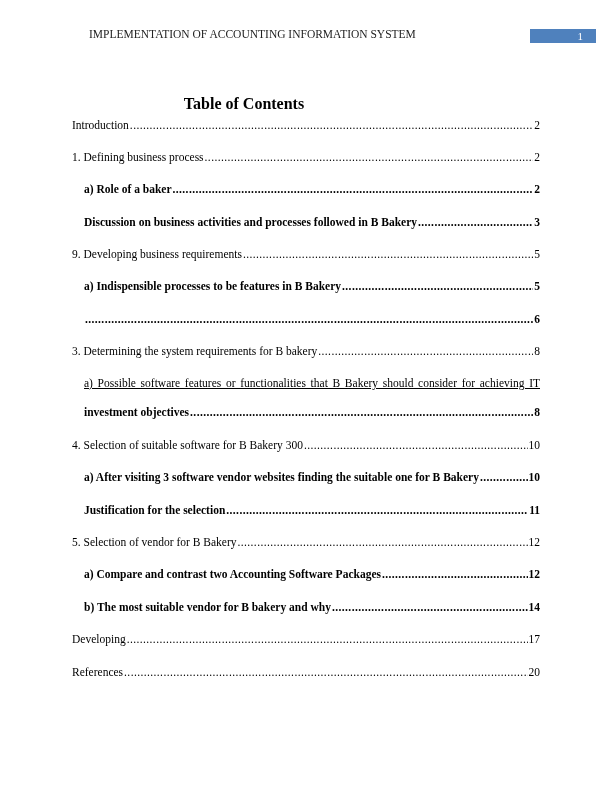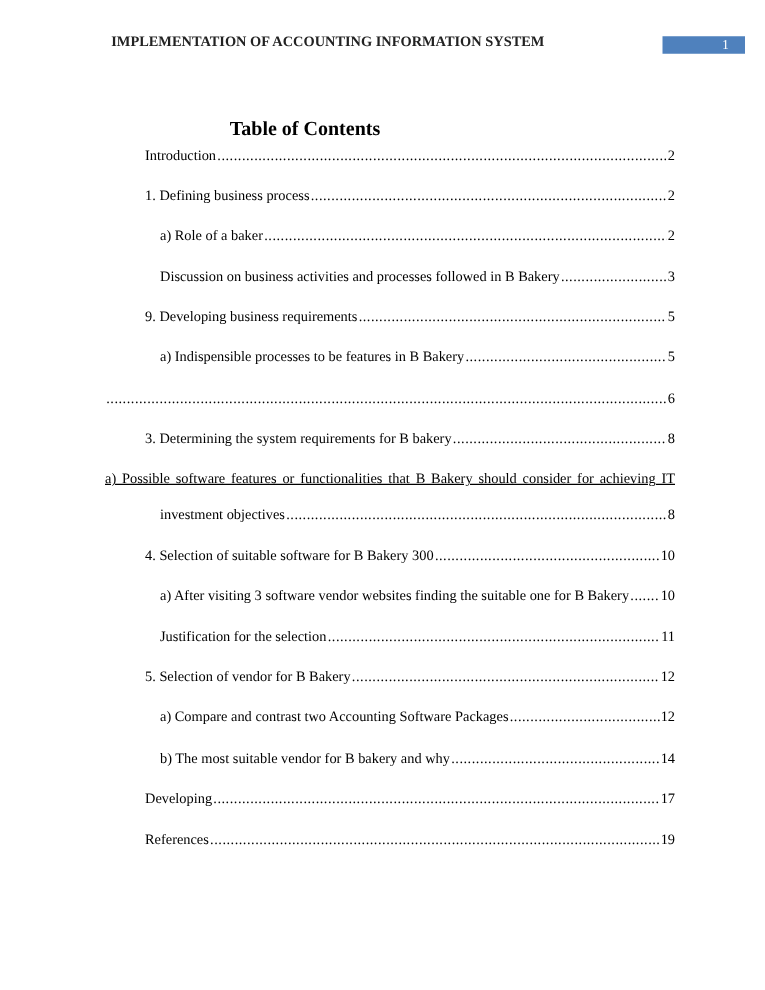--- a/index.html
+++ b/index.html
@@ -16,21 +16,20 @@
       color: #000000;
     }
     .header {
       position: absolute;
       top: 28px;
       left: 89px;
       font-size: 11.5px;
       letter-spacing: 0px;
       color: #222222;
       white-space: nowrap;
-      font-weight: bold;
     }
     .page-num-box {
       position: absolute;
       top: 29px;
       left: 530px;
       width: 66px;
       height: 14px;
       background: #4f81bd;
       color: #ffffff;
       font-size: 11px;
@@ -62,24 +61,24 @@
       font-size: 11.5px;
       line-height: 16px;
       display: flex;
       align-items: baseline;
       white-space: nowrap;
       cursor: pointer;
     }
     .toc-entry.indent {
       left: 12px;
       width: 456px;
+      font-weight: bold;
     }
     .toc-entry .label {
       flex: 0 0 auto;
-      margin-left: 44px;
     }
     .toc-entry .leader {
       flex: 1 1 auto;
       overflow: hidden;
       margin: 0 1px;
       letter-spacing: 0.4px;
     }
     .toc-entry .leader::before {
       content: "................................................................................................................................................................................................................................................";
     }
@@ -205,16 +204,16 @@
 
   <div class="toc-entry" style="top:514px">
     <span class="label">Developing</span>
     <span class="leader"></span>
     <span class="page">17</span>
   </div>
 
   <div class="toc-entry" style="top:547px">
     <span class="label">References</span>
     <span class="leader"></span>
-    <span class="page">19</span>
+    <span class="page">20</span>
   </div>
 
 </div>
 
 </body></html>

